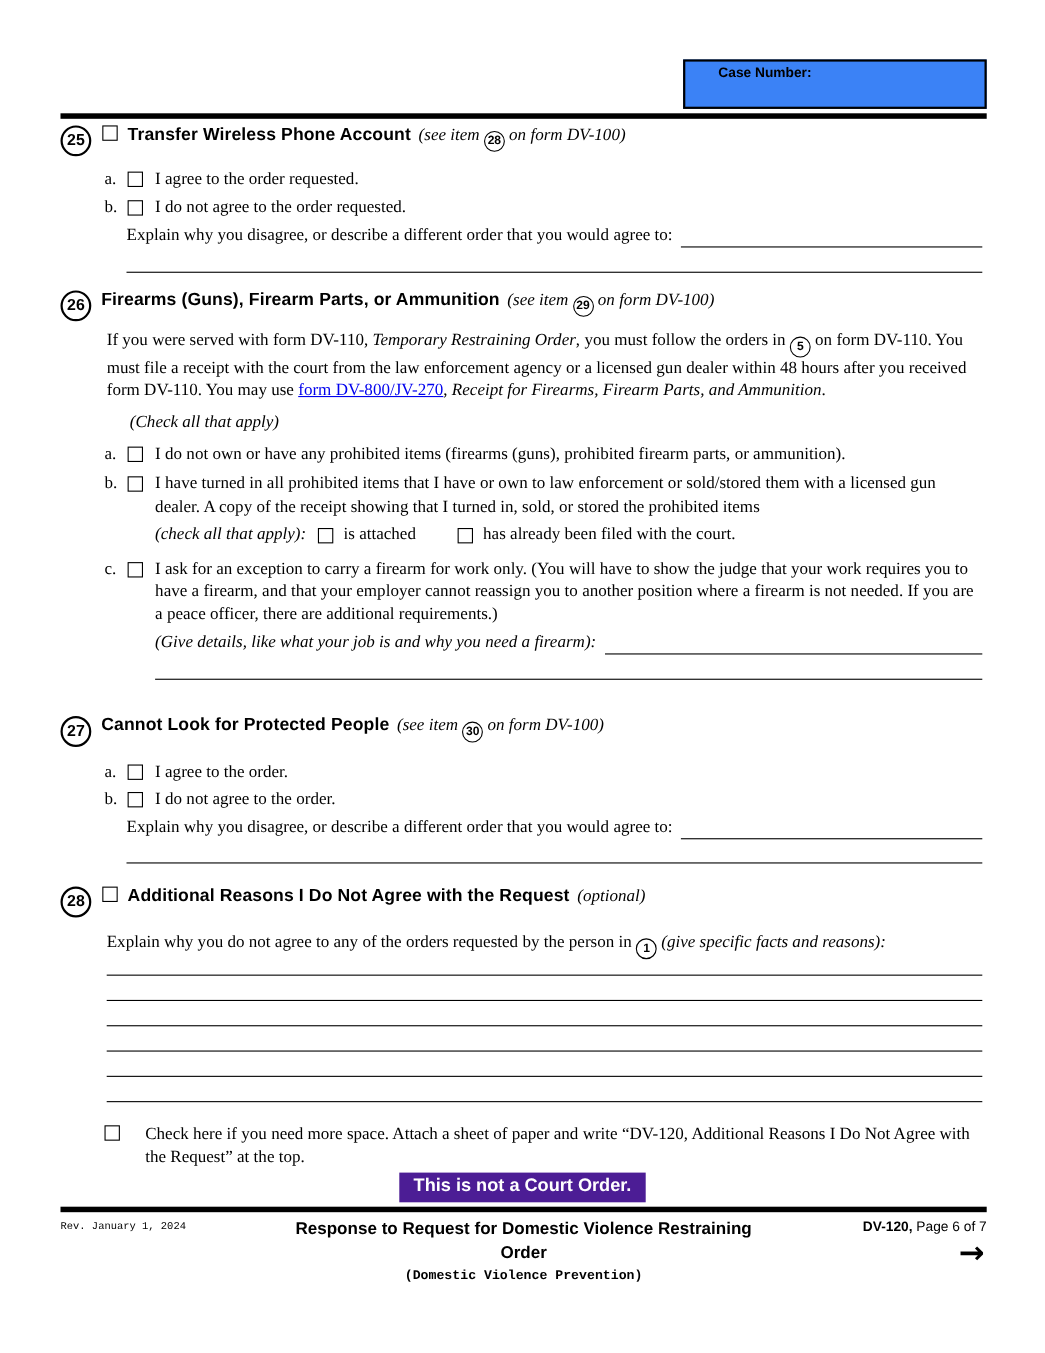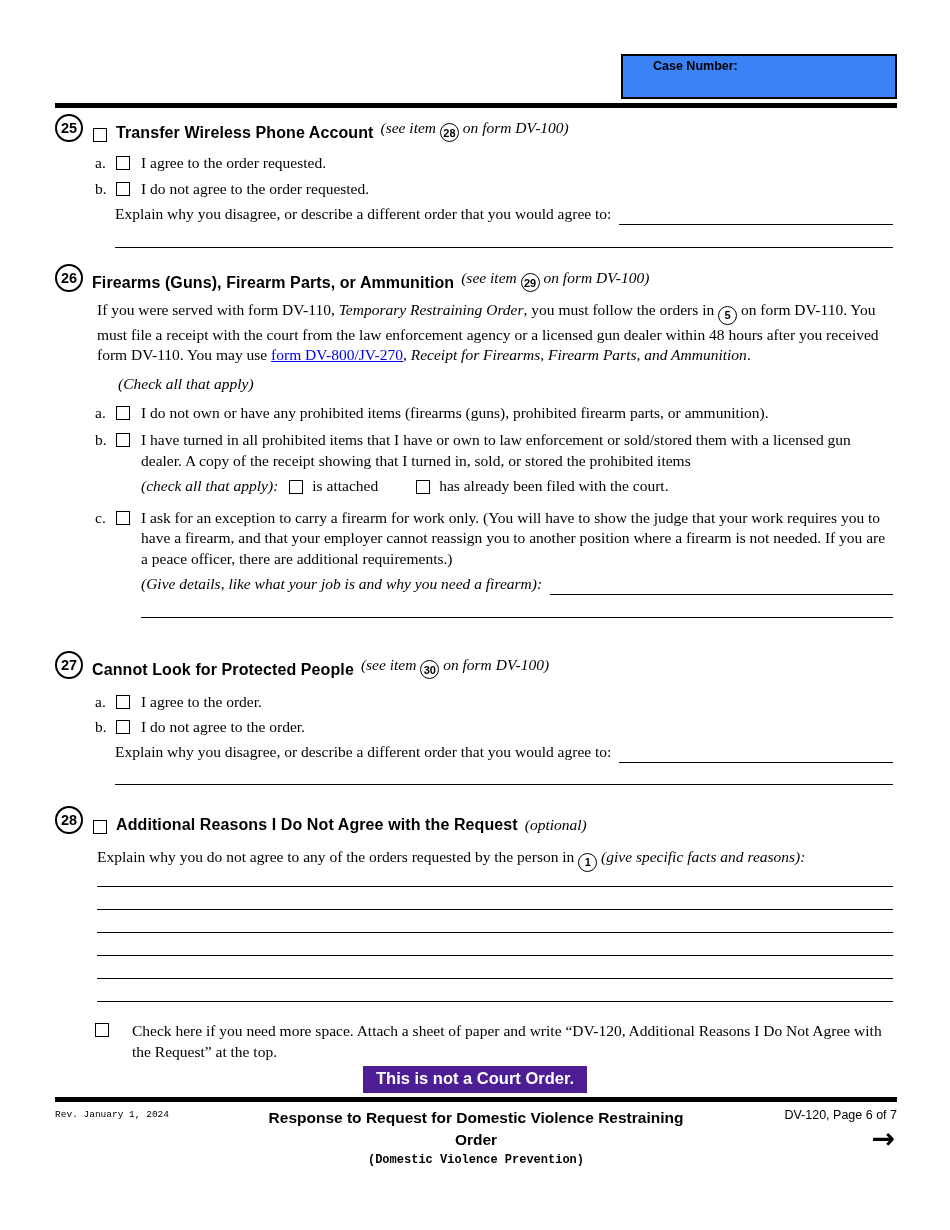--- a/index.html
+++ b/index.html
@@ -22,21 +22,21 @@
   }
   .case-value { height:24px; }
 
   
   .rule { position:absolute; left:55px; right:53px; height:5px; background:#000; }
   .top-rule { top:103px; }
   .bottom-rule { top:1097px; }
 
   
   .sec { position:absolute; left:55px; right:57px; }
-  .sec-head { display:flex; align-items:flex-end; }
+  .sec-head { display:flex; align-items:flex-start; }
   .num-circle {
     width:28px; height:28px; border:2px solid #000; border-radius:50%;
     display:flex; align-items:center; justify-content:center; flex:none;
     font-family:"Liberation Sans", sans-serif; font-weight:bold; font-size:14.5px;
     background:#fff;
   }
   .sec-title {
     font-family:"Liberation Sans", sans-serif; font-weight:bold; font-size:16px;
     margin-left:9px; letter-spacing:.1px;
   }
@@ -83,21 +83,21 @@
 
   .footer { position:absolute; top:1107px; left:55px; right:53px; display:flex; }
   .f-left { width:175px; font-family:Liberation Mono, monospace; font-size:9.5px; padding-top:2px; }
   .f-center { flex:1; text-align:center; }
   .f-title {
     font-family:"Liberation Sans", sans-serif; font-weight:bold; font-size:15.5px;
     line-height:22px; max-width:420px; margin:0 auto;
   }
   .f-sub { font-family:Liberation Mono, monospace; font-weight:bold; font-size:12px; margin-top:2px; }
   .f-right { width:175px; text-align:right; font-family:"Liberation Sans", sans-serif; font-size:12.5px; padding-top:1px; }
-  .f-form { font-weight:normal; }
+  .f-form { font-weight:bold; }
   .f-arrow { font-family:"DejaVu Sans", sans-serif; font-weight:bold; font-size:28px; line-height:26px; margin-top:4px; padding-right:2px; }
   a.link { color:#0000ee; text-decoration:underline; cursor:pointer; }
 </style>
 </head>
 <body>
 
 <div class="case-box">
   <div class="case-label">Case Number:</div>
   <div class="case-value"></div>
 </div>

